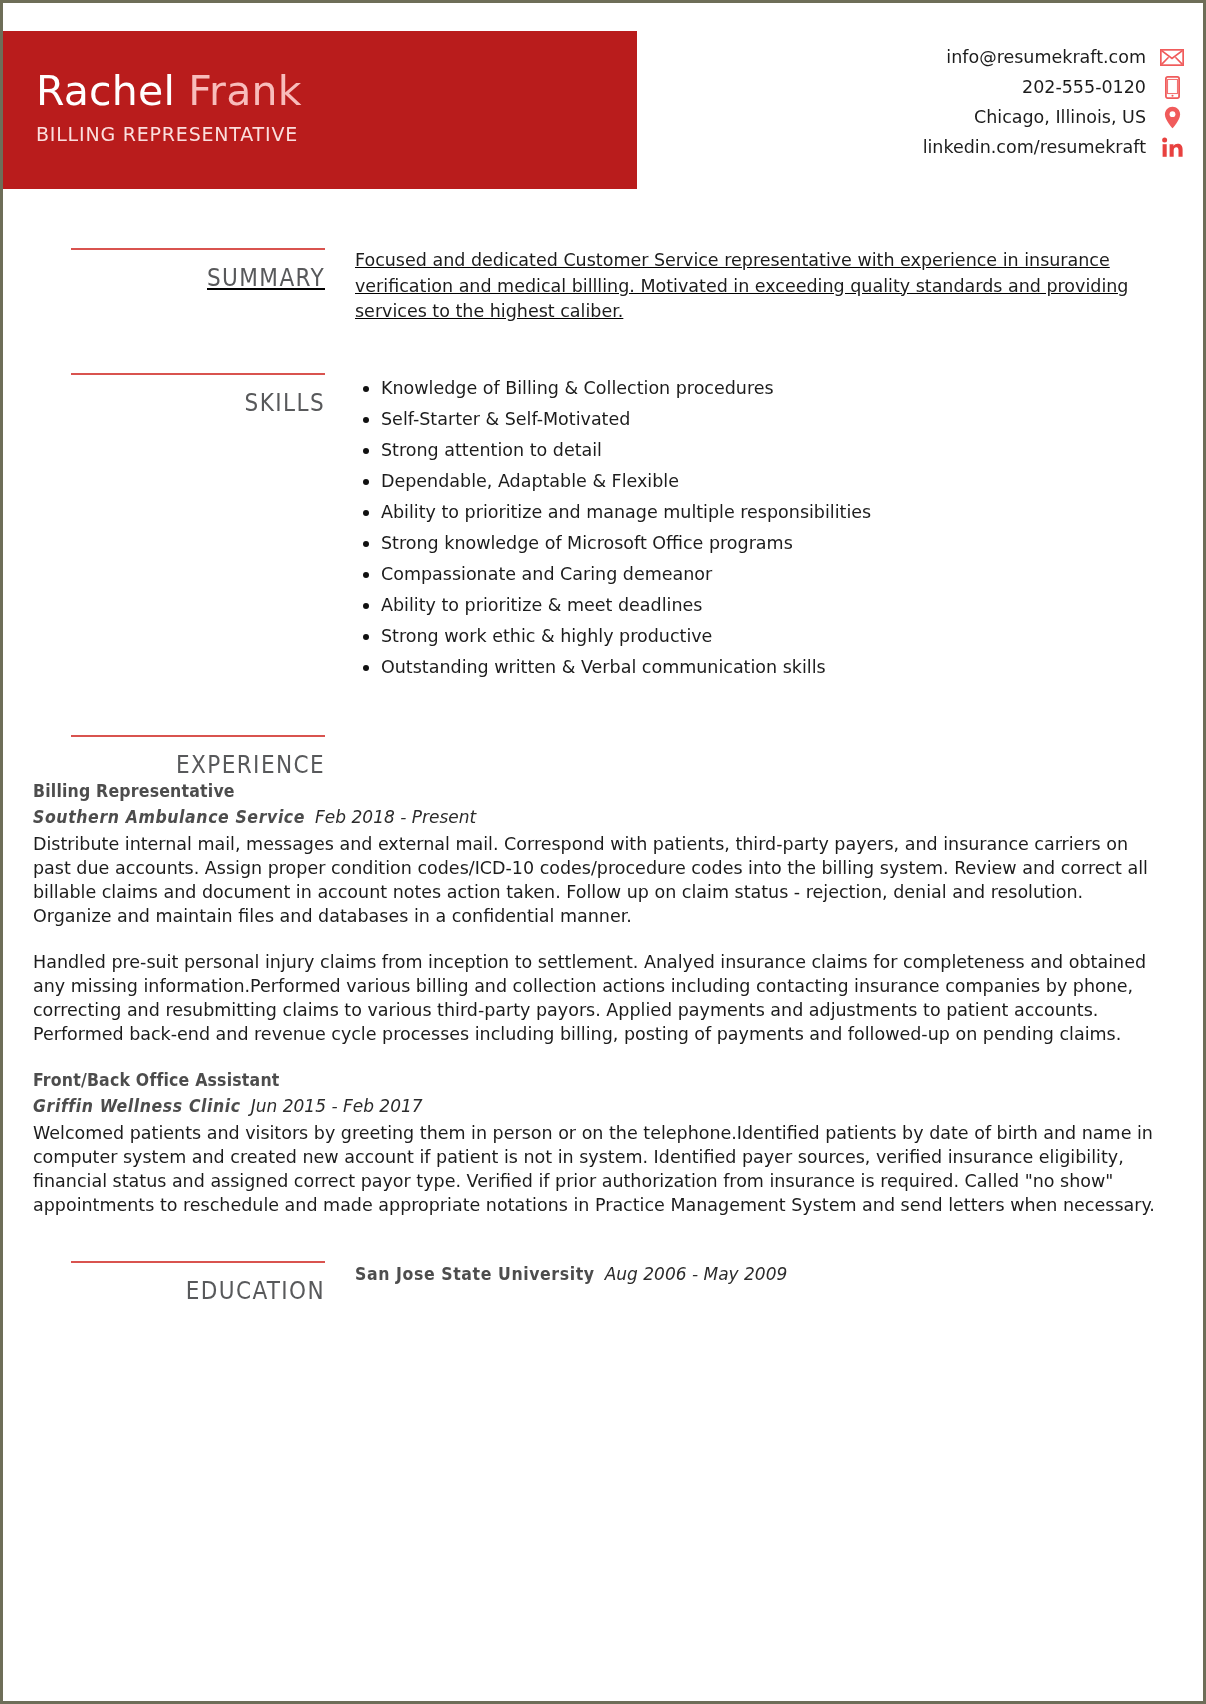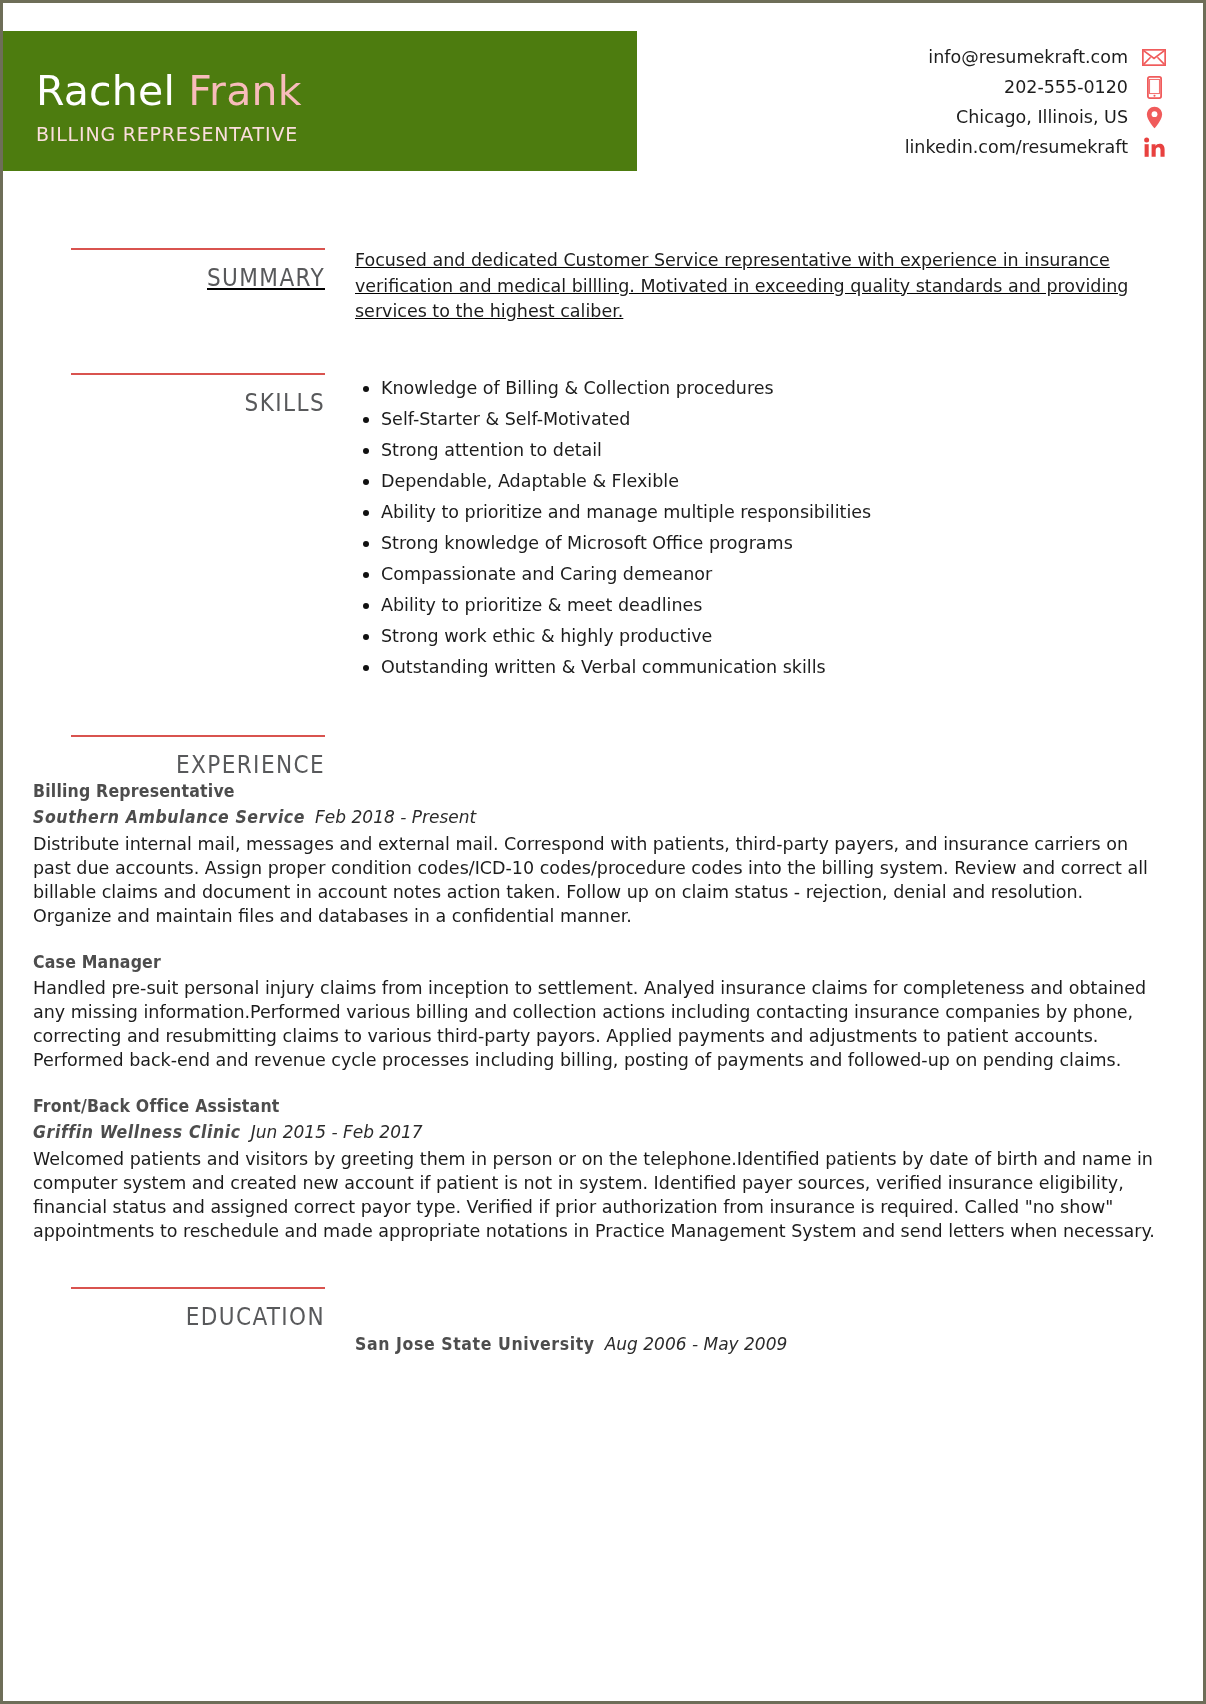--- a/index.html
+++ b/index.html
@@ -29,22 +29,22 @@
   
   .header {
     position: relative;
     height: 185px;
   }
   .name-block {
     position: absolute;
     left: 0;
     top: 28px;
     width: 634px;
-    height: 140px;
-    background: #4d7c0f;
+    height: 158px;
+    background: #b91c1c;
     box-sizing: border-box;
     padding: 34px 8px 0 33px;
   }
   .name-line {
     font-size: 41px;
     line-height: 52px;
     letter-spacing: 0.2px;
     white-space: nowrap;
   }
   .name-first {
@@ -58,21 +58,21 @@
   .job-title {
     margin-top: 6px;
     font-size: 19px;
     letter-spacing: 0.8px;
     color: #fbdedd;
     font-weight: normal;
   }
 
   .contact-block {
     position: absolute;
-    right: 36px;
+    right: 18px;
     top: 40px;
     width: 460px;
   }
   .contact-row {
     display: flex;
     align-items: center;
     justify-content: flex-end;
     height: 29px;
     margin-bottom: 1px;
   }
@@ -202,21 +202,21 @@
   }
 
   
   .edu-degree {
     font-size: 17.5px;
     font-weight: bold;
     color: #4d4d4d;
     line-height: 26px;
     font-family: "DejaVu Sans Condensed", "Liberation Sans Narrow", "Liberation Sans", sans-serif;
   }
-  .edu-meta { line-height: 26px; white-space: nowrap; margin-top: 44px; }
+  .edu-meta { line-height: 26px; white-space: nowrap; }
   .edu-school {
     font-size: 17.5px;
     font-weight: bold;
     color: #4d4d4d;
     font-family: "DejaVu Sans Condensed", "Liberation Sans Narrow", "Liberation Sans", sans-serif;
     letter-spacing: 0.6px;
   }
   .edu-dates {
     font-size: 17px;
     font-style: italic;
@@ -331,21 +331,20 @@
         <div class="label-rule"></div>
         <div class="sec-label">EXPERIENCE</div>
       </div>
       <div class="body-col" id="experience-body">
           <div class="job">
             <div class="job-role">Billing Representative</div>
             <div class="job-meta"><span class="job-company">Southern Ambulance Service</span><span class="job-dates">Feb 2018 - Present</span></div>
             <div class="job-desc">Distribute internal mail, messages and external mail. Correspond with patients, third-party payers, and insurance carriers on past due accounts. Assign proper condition codes/ICD-10 codes/procedure codes into the billing system. Review and correct all billable claims and document in account notes action taken. Follow up on claim status - rejection, denial and resolution. Organize and maintain files and databases in a confidential manner.</div>
           </div>
           <div class="job">
-            <div class="job-role">Case Manager</div>
             <div class="job-desc">Handled pre-suit personal injury claims from inception to settlement. Analyed insurance claims for completeness and obtained any missing information.Performed various billing and collection actions including contacting insurance companies by phone, correcting and resubmitting claims to various third-party payors. Applied payments and adjustments to patient accounts. Performed back-end and revenue cycle processes including billing, posting of payments and followed-up on pending claims.</div>
           </div>
           <div class="job">
             <div class="job-role">Front/Back Office Assistant</div>
             <div class="job-meta"><span class="job-company">Griffin Wellness Clinic</span><span class="job-dates">Jun 2015 - Feb 2017</span></div>
             <div class="job-desc">Welcomed patients and visitors by greeting them in person or on the telephone.Identified patients by date of birth and name in computer system and created new account if patient is not in system. Identified payer sources, verified insurance eligibility, financial status and assigned correct payor type. Verified if prior authorization from insurance is required. Called "no show" appointments to reschedule and made appropriate notations in Practice Management System and send letters when necessary.</div>
           </div>
         </div>
     </div>
 

